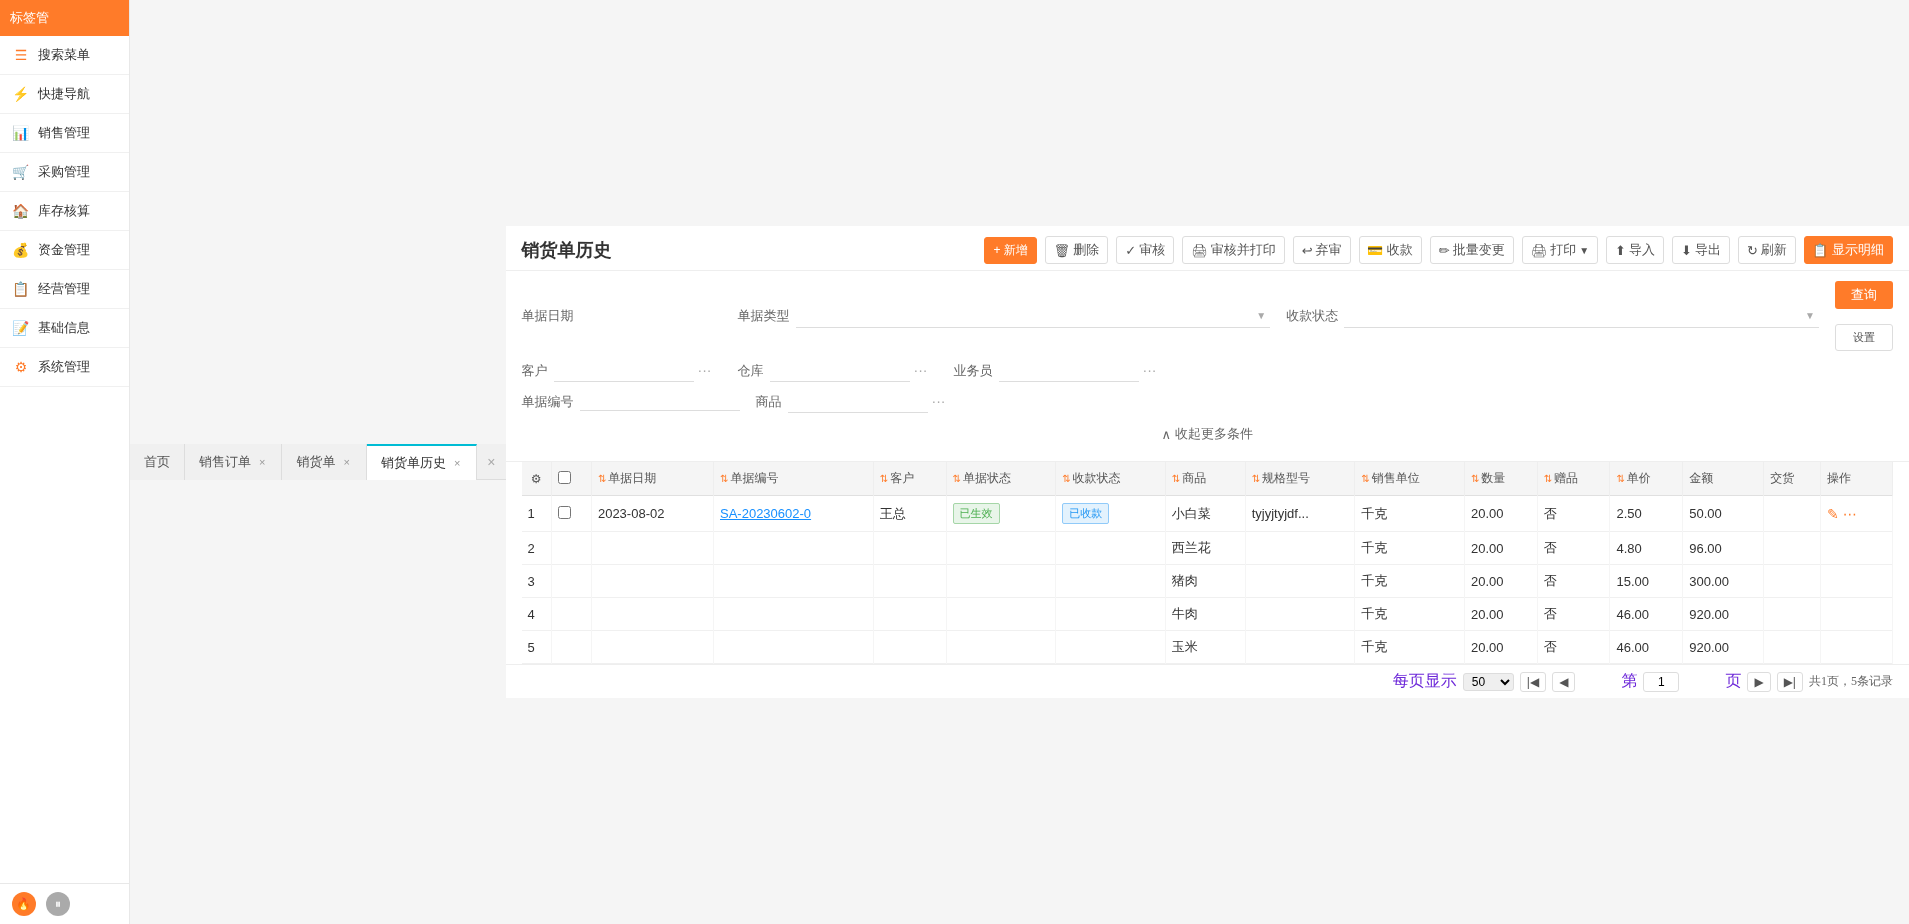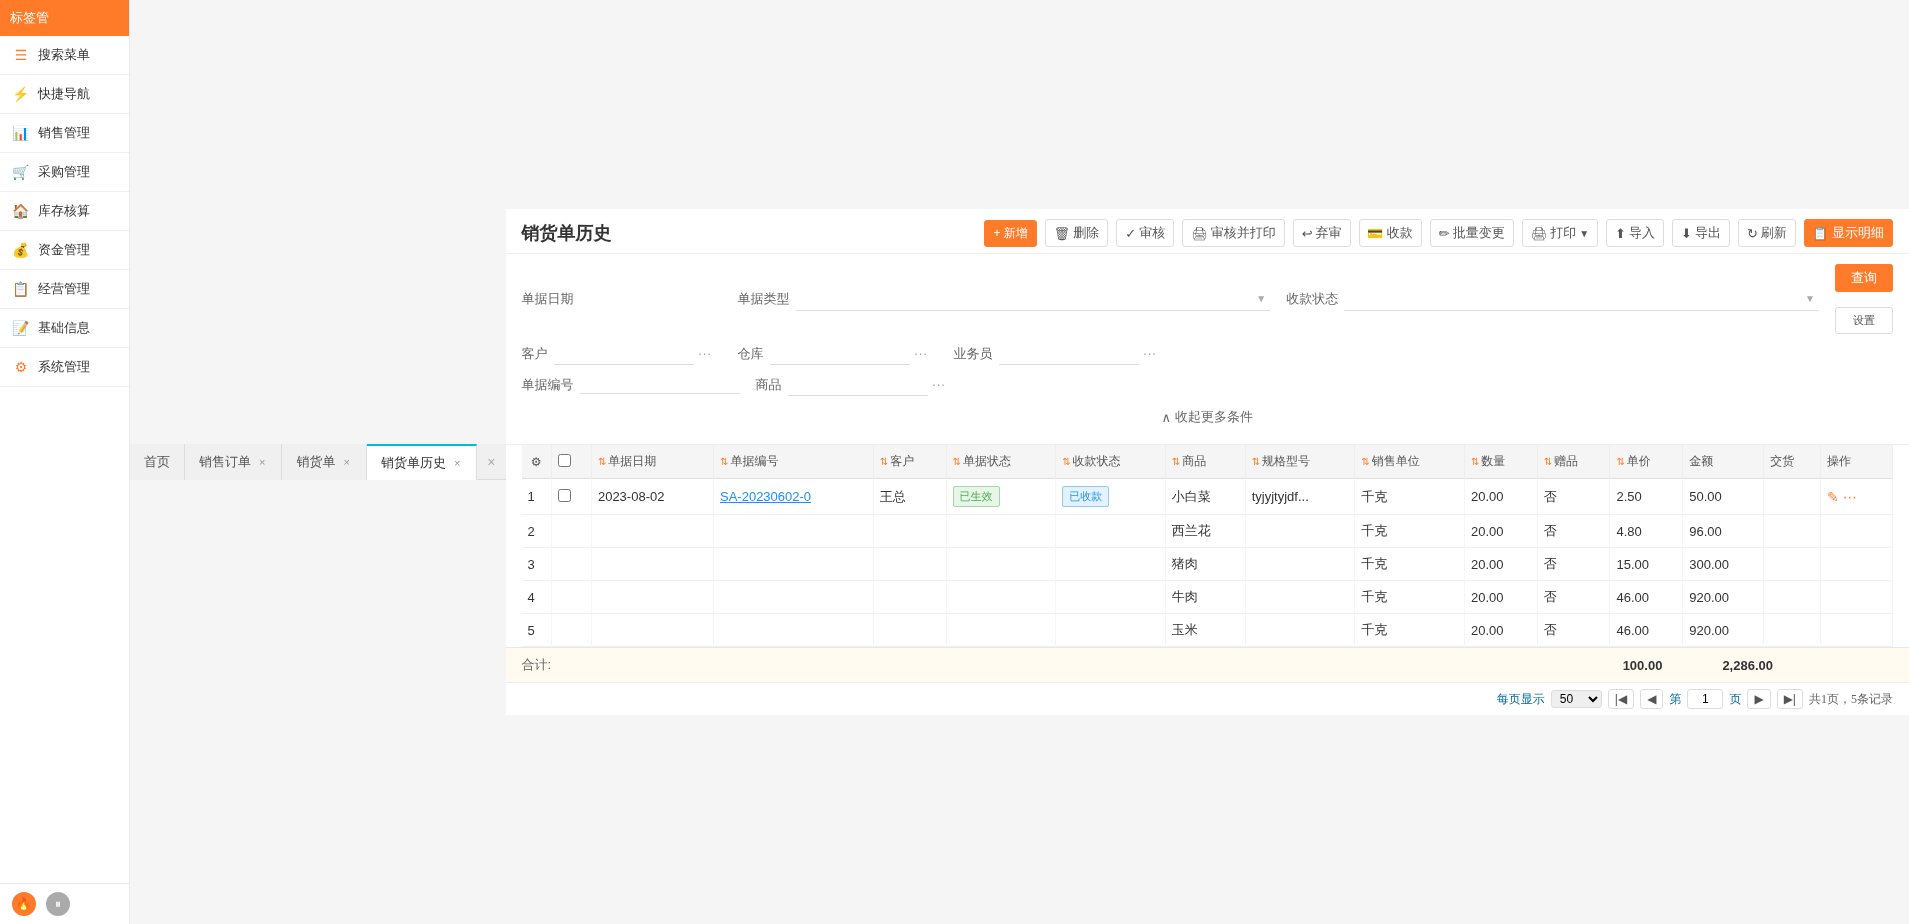--- a/index.html
+++ b/index.html
@@ -355,21 +355,21 @@
     .pagination-bar {
       display: flex;
       align-items: center;
       justify-content: flex-end;
       padding: 6px 16px;
       gap: 6px;
       border-top: 1px solid #eee;
       flex-shrink: 0;
       background: #fff;
     }
-    .page-size-label { color: #0369a1; font-size: 12px; }
+    .page-size-label { color: #6d28d9; font-size: 16px; margin-left: 40px; }
     .page-size-select {
       border: 1px solid #ddd;
       border-radius: 3px;
       padding: 0 4px;
       font-size: 12px;
     }
     .page-btn {
       border: 1px solid #ddd;
       background: #fff;
       padding: 2px 6px;
@@ -711,27 +711,20 @@
     <td>否</td>
     <td>46.00</td>
     <td>920.00</td>
     <td></td>
     <td></td>
   </tr>
           </tbody>
       </table>
     </div>
 
-    <div class="table-footer">
-      <span class="footer-label">合计:</span>
-      <div class="footer-total">
-        <span class="footer-value">100.00</span>
-        <span class="footer-value">2,286.00</span>
-      </div>
-    </div>
 
     <div class="pagination-bar">
       <span class="page-size-label">每页显示</span>
       <select class="page-size-select">
         <option>50</option>
         <option>10</option>
         <option>20</option>
         <option>100</option>
       </select>
       <button class="page-btn">|◀</button>

